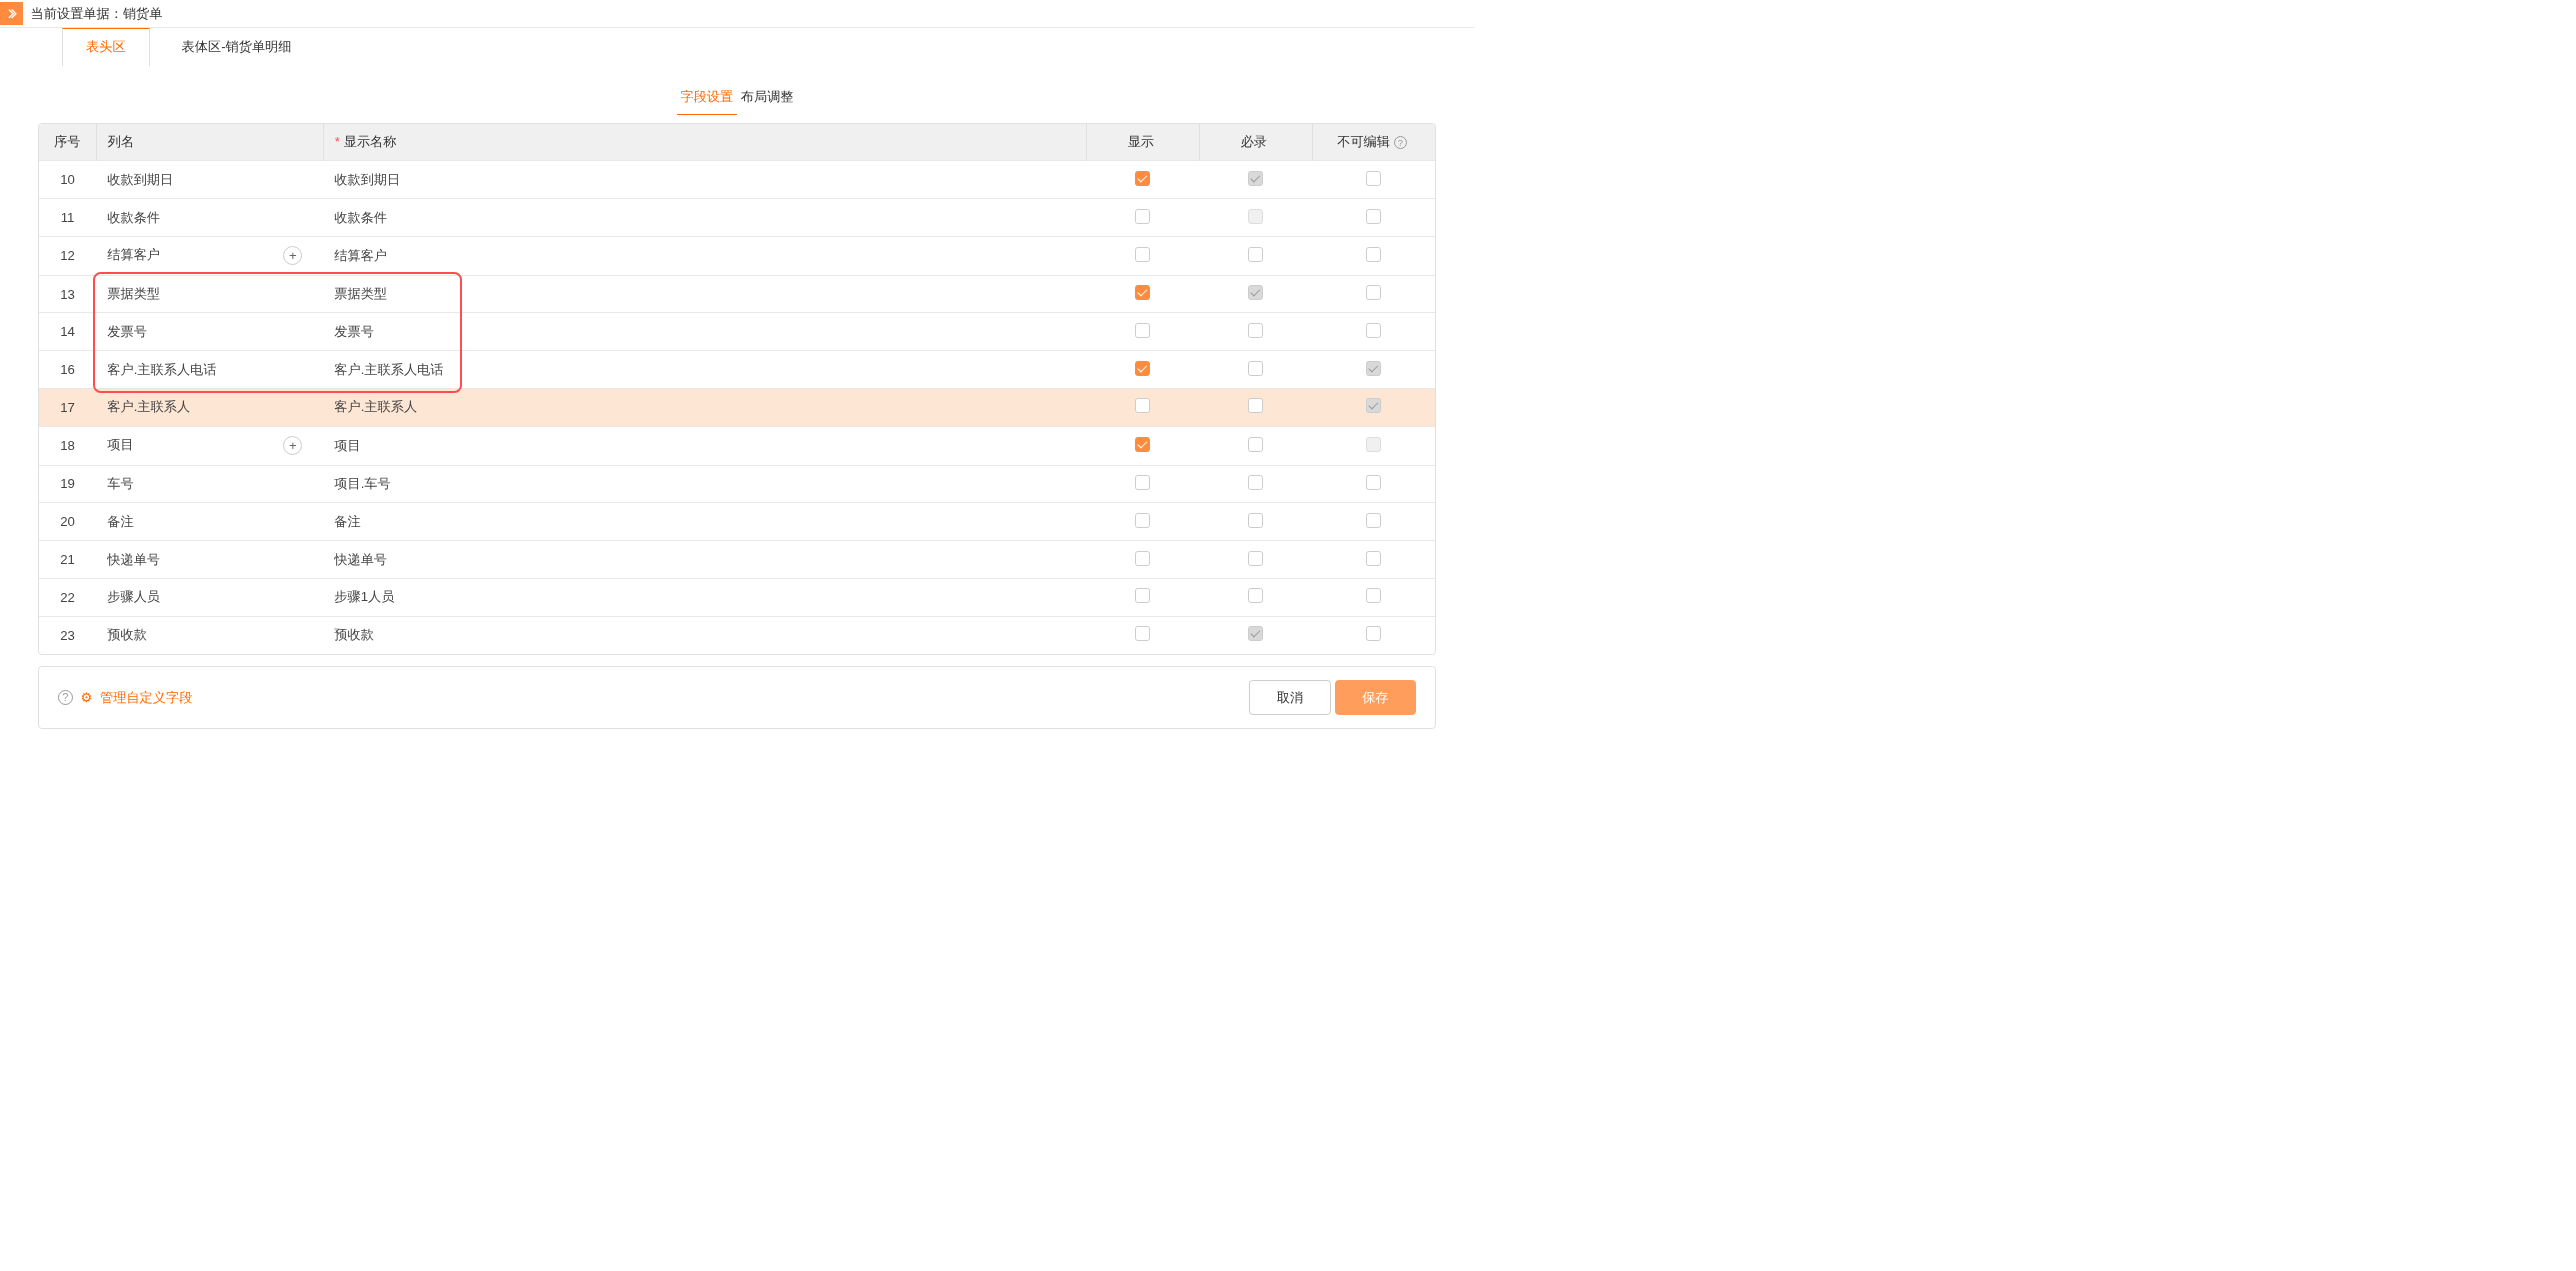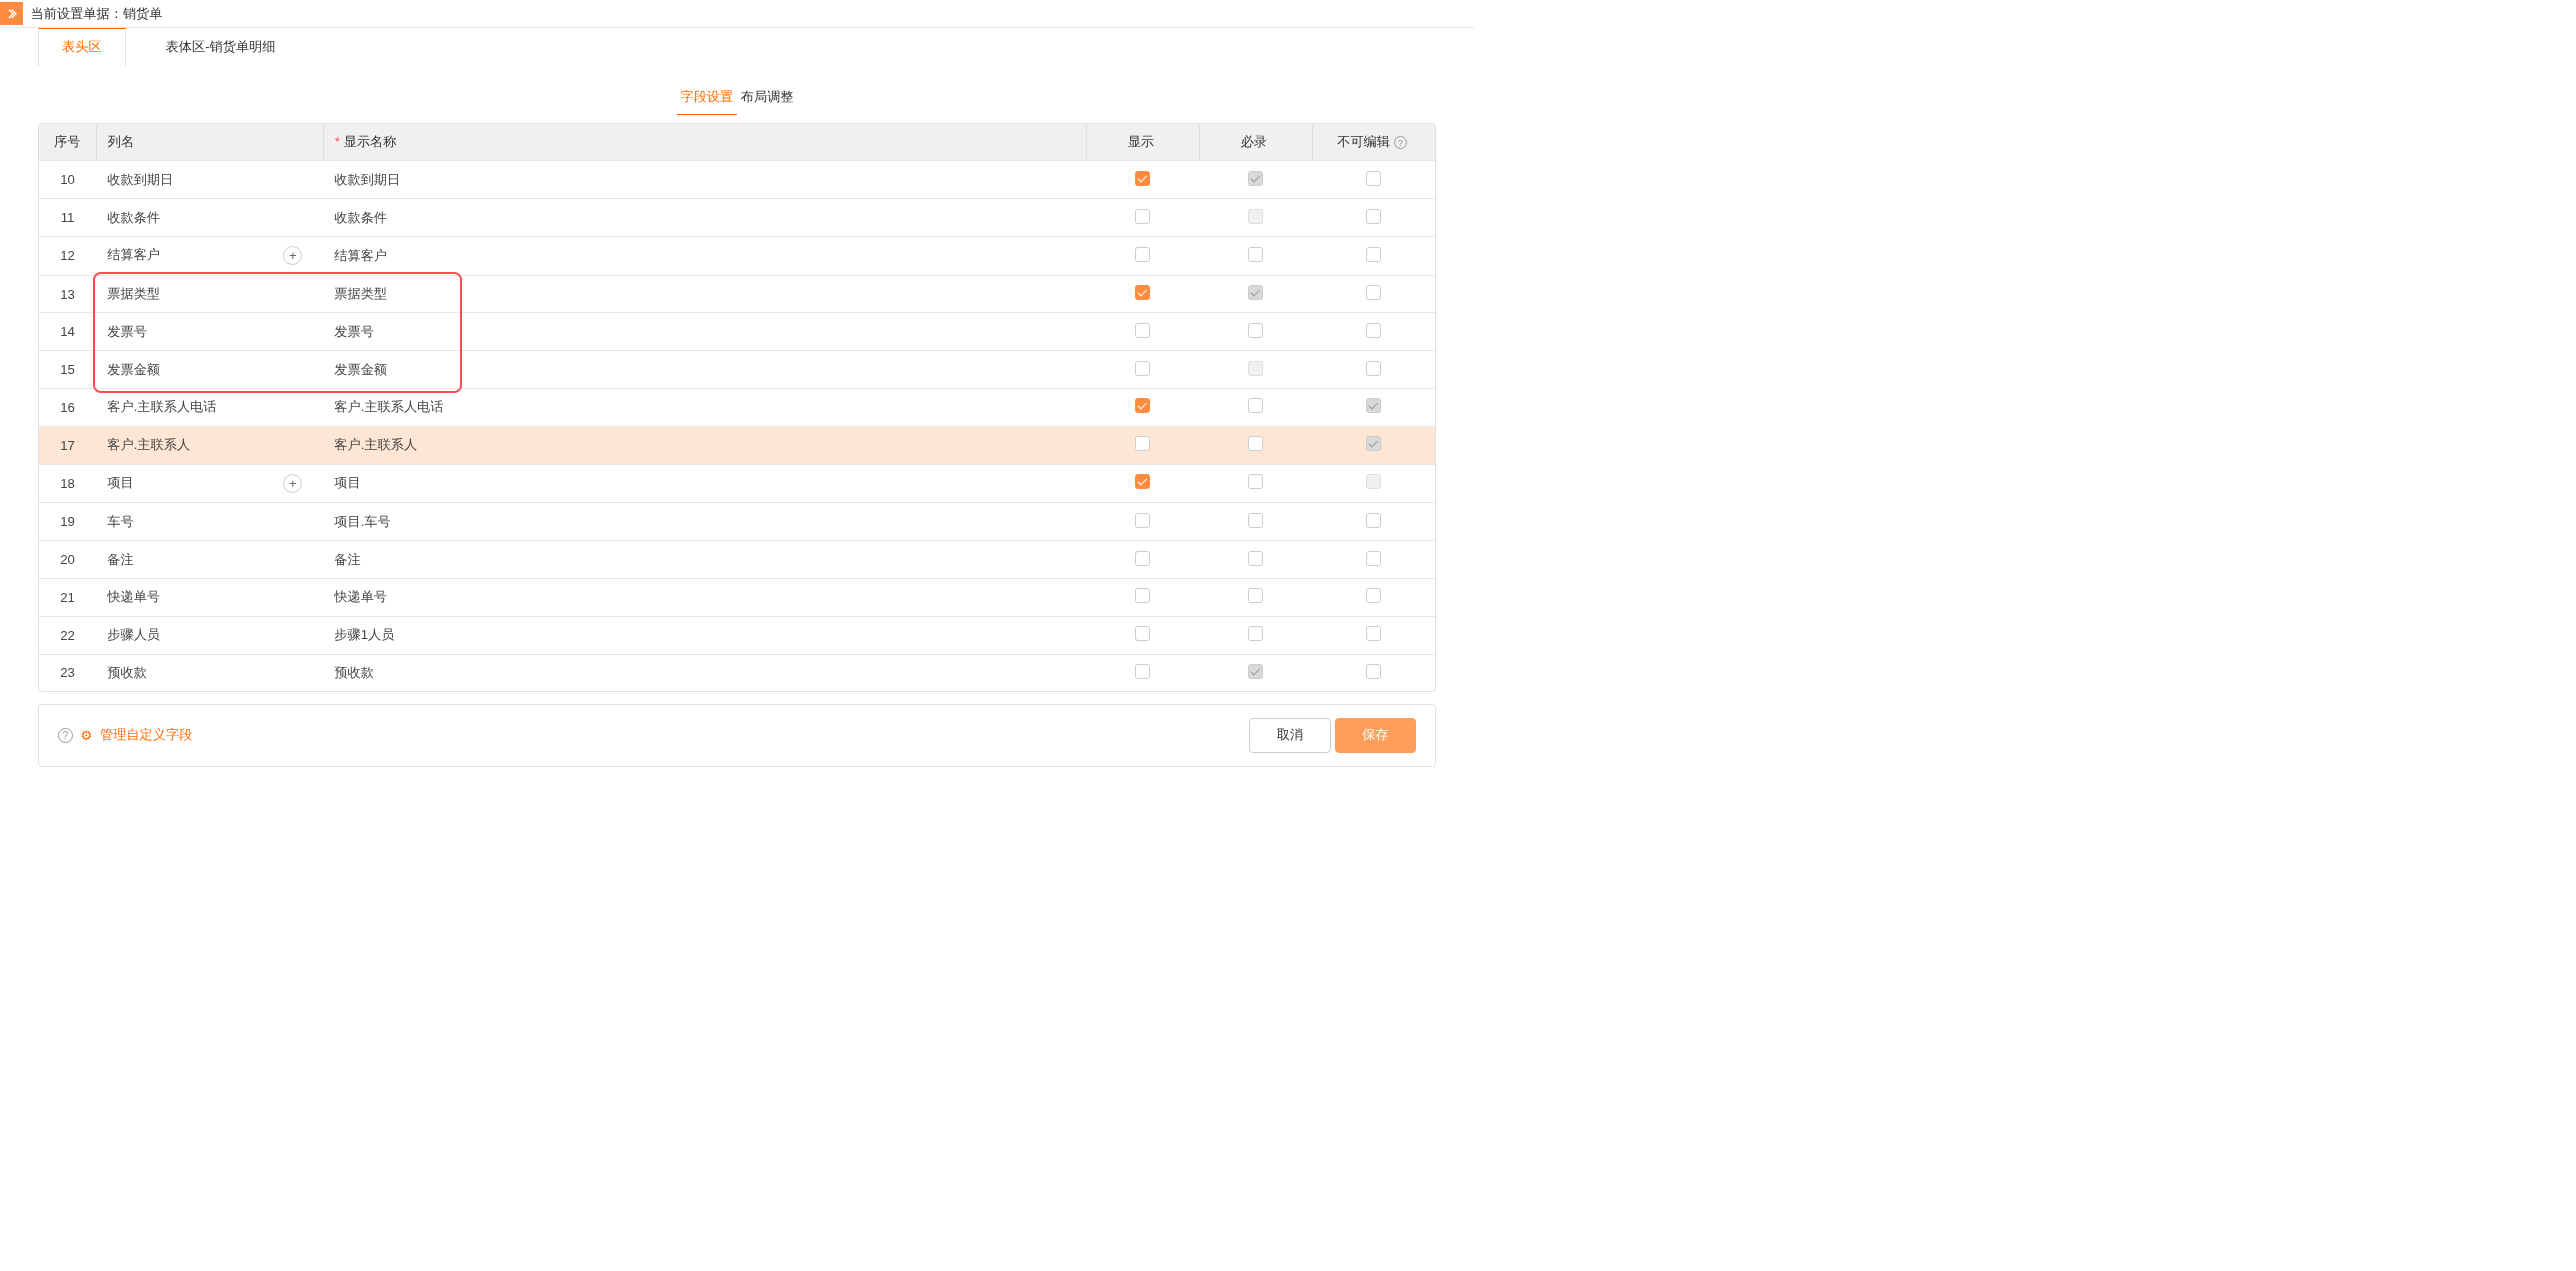--- a/index.html
+++ b/index.html
@@ -4,21 +4,21 @@
 <style>
 * { margin: 0; padding: 0; box-sizing: border-box; }
 body { font-family: -apple-system, "PingFang SC", "Microsoft YaHei", sans-serif; font-size: 13.2px; color: #333; background: #fff; }
 
 .container { width: 1474px; margin: 0; }
 
 .header-bar { display: flex; align-items: center; padding: 2px 0; border-bottom: 0.9px solid #e8e8e8; }
 .expand-btn { width: 23px; height: 23px; background: #ff8c3e; display: flex; align-items: center; justify-content: center; cursor: pointer; margin-right: 7.6px; }
 .expand-btn svg { width: 11.3px; height: 11.3px; fill: #fff; }
 
-.tabs-primary { display: flex; gap: 16px; padding: 0 0 0 38px; }
+.tabs-primary { display: flex; gap: 8px; padding: 0 0 0 38px; margin-left: 24px; }
 .tab-primary { padding: 9.4px 23px; cursor: pointer; color: #333; border: 0.9px solid transparent; border-bottom: none; }
 .tab-primary.active { color: #ff6a00; border-color: #e0e0e0; border-top: 1.9px solid #ff6a00; background: #fff; }
 
 .tabs-secondary { display: flex; justify-content: center; margin: 15px 0 7.6px; }
 .tab-secondary { padding: 7.6px 3.8px; cursor: pointer; color: #333; border-bottom: 1.9px solid transparent; }
 .tab-secondary.active { color: #ff6a00; border-bottom-color: #ff6a00; }
 
 .table-wrapper { margin: 0 38px; border: 0.9px solid #e0e0e0; border-radius: 3.8px; overflow: hidden; }
 
 table { width: 100%; border-collapse: collapse; }
@@ -136,28 +136,20 @@
           </tr>
           <tr>
             <td class="col-seq">14</td>
             <td class="name-cell">发票号</td>
             <td>发票号</td>
             <td class="center"><span class="chk"></span></td>
             <td class="center"><span class="chk"></span></td>
             <td class="center"><span class="chk"></span></td>
           </tr>
           <tr>
-            <td class="col-seq">15</td>
-            <td class="name-cell">发票金额</td>
-            <td>发票金额</td>
-            <td class="center"><span class="chk"></span></td>
-            <td class="center"><span class="chk disabled"></span></td>
-            <td class="center"><span class="chk"></span></td>
-          </tr>
-          <tr>
             <td class="col-seq">16</td>
             <td class="name-cell">客户.主联系人电话</td>
             <td>客户.主联系人电话</td>
             <td class="center"><span class="chk checked"></span></td>
             <td class="center"><span class="chk"></span></td>
             <td class="center"><span class="chk checked disabled"></span></td>
           </tr>
           <tr class="highlighted">
             <td class="col-seq">17</td>
             <td class="name-cell">客户.主联系人</td>

